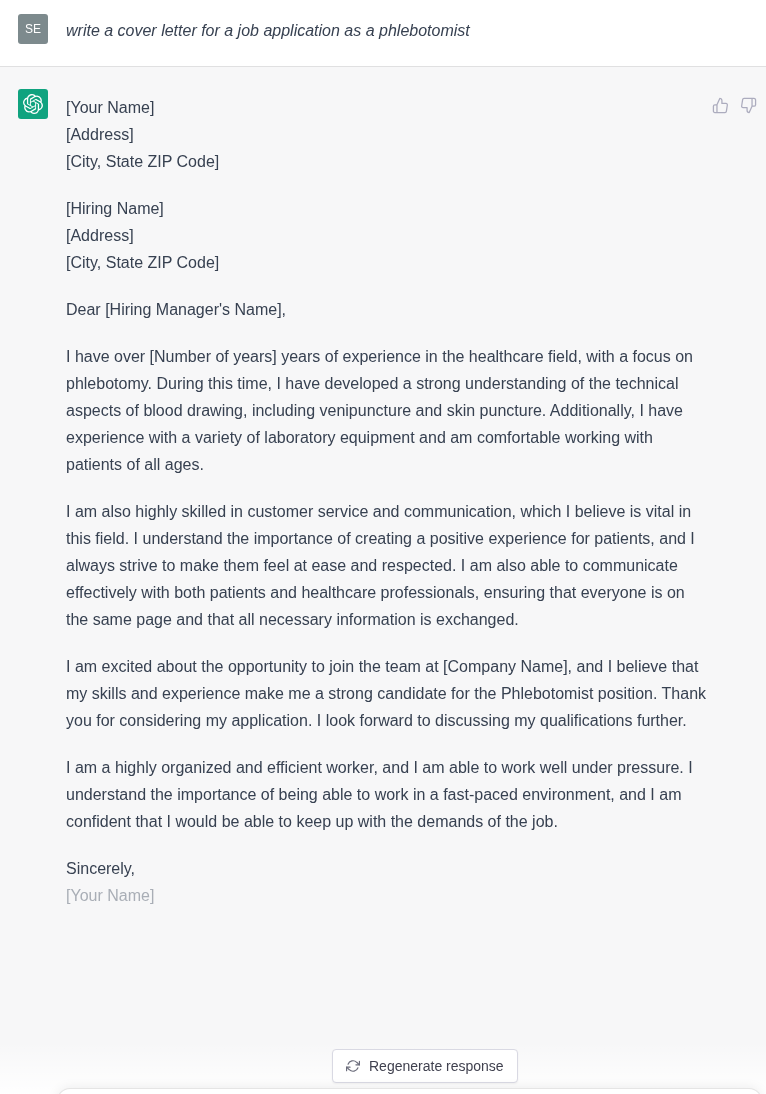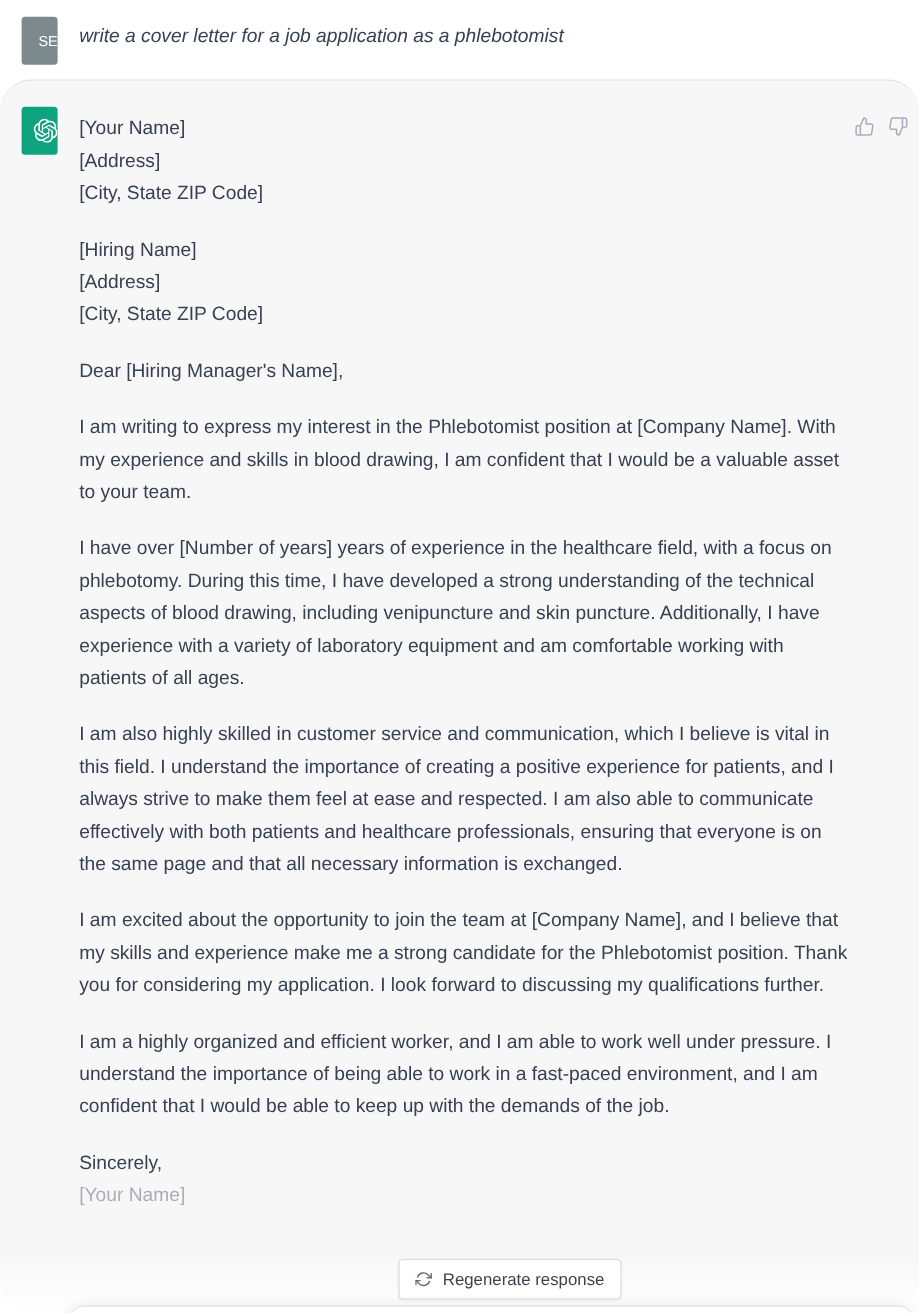--- a/index.html
+++ b/index.html
@@ -18,24 +18,24 @@
     position: absolute;
     top: 0; left: 0; right: 0;
     height: 66px;
     background: #ffffff;
     display: flex;
     align-items: flex-start;
     padding: 14px 18px 0 18px;
     box-sizing: border-box;
   }
   .avatar {
-    width: 30px; height: 40px;
+    width: 30px; height: 30px;
     border-radius: 3px;
     flex: none;
-    display: flex; align-items: center; justify-content: flex-end;
+    display: flex; align-items: center; justify-content: center;
   }
   .avatar.user {
     background: #7d8a8d;
     color: #ffffff;
     font-size: 12px;
   }
   .avatar.assistant { background: #10a37f; }
   .avatar.assistant svg { width: 20px; height: 20px; display: block; }
   .user-text {
     margin-left: 18px;
@@ -46,21 +46,20 @@
     font-style: italic;
   }
 
   
   .assistant-section {
     position: absolute;
     top: 66px; left: 0; right: 0; bottom: 0;
     background: #f7f7f8;
     border-top: 1px solid rgba(0,0,0,0.09);
     box-sizing: border-box;
-    border-radius: 27px;
   }
   .assistant-avatar { position: absolute; top: 22px; left: 18px; }
   .content {
     position: absolute;
     left: 66px; top: 27px;
     width: 642px;
     font-size: 16px;
     line-height: 27px;
     color: #374151;
     z-index: 1;
@@ -171,23 +170,20 @@
       </div>
       <div class="block">
         <div class="line">[Hiring Name]</div>
         <div class="line">[Address]</div>
         <div class="line">[City, State ZIP Code]</div>
       </div>
       <div class="block">
         <div class="line">Dear [Hiring Manager's Name],</div>
       </div>
       <div class="block">
-        <div>I am writing to express my interest in the Phlebotomist position at [Company Name]. With my experience and skills in blood drawing, I am confident that I would be a valuable asset to your team.</div>
-      </div>
-      <div class="block">
         <div>I have over [Number of years] years of experience in the healthcare field, with a focus on phlebotomy. During this time, I have developed a strong understanding of the technical aspects of blood drawing, including venipuncture and skin puncture. Additionally, I have experience with a variety of laboratory equipment and am comfortable working with patients of all ages.</div>
       </div>
       <div class="block">
         <div>I am also highly skilled in customer service and communication, which I believe is vital in this field. I understand the importance of creating a positive experience for patients, and I always strive to make them feel at ease and respected. I am also able to communicate effectively with both patients and healthcare professionals, ensuring that everyone is on the same page and that all necessary information is exchanged.</div>
       </div>
       <div class="block">
         <div>I am excited about the opportunity to join the team at [Company Name], and I believe that my skills and experience make me a strong candidate for the Phlebotomist position. Thank you for considering my application. I look forward to discussing my qualifications further.</div>
       </div>
       <div class="block">
         <div>I am a highly organized and efficient worker, and I am able to work well under pressure. I understand the importance of being able to work in a fast-paced environment, and I am confident that I would be able to keep up with the demands of the job.</div>

